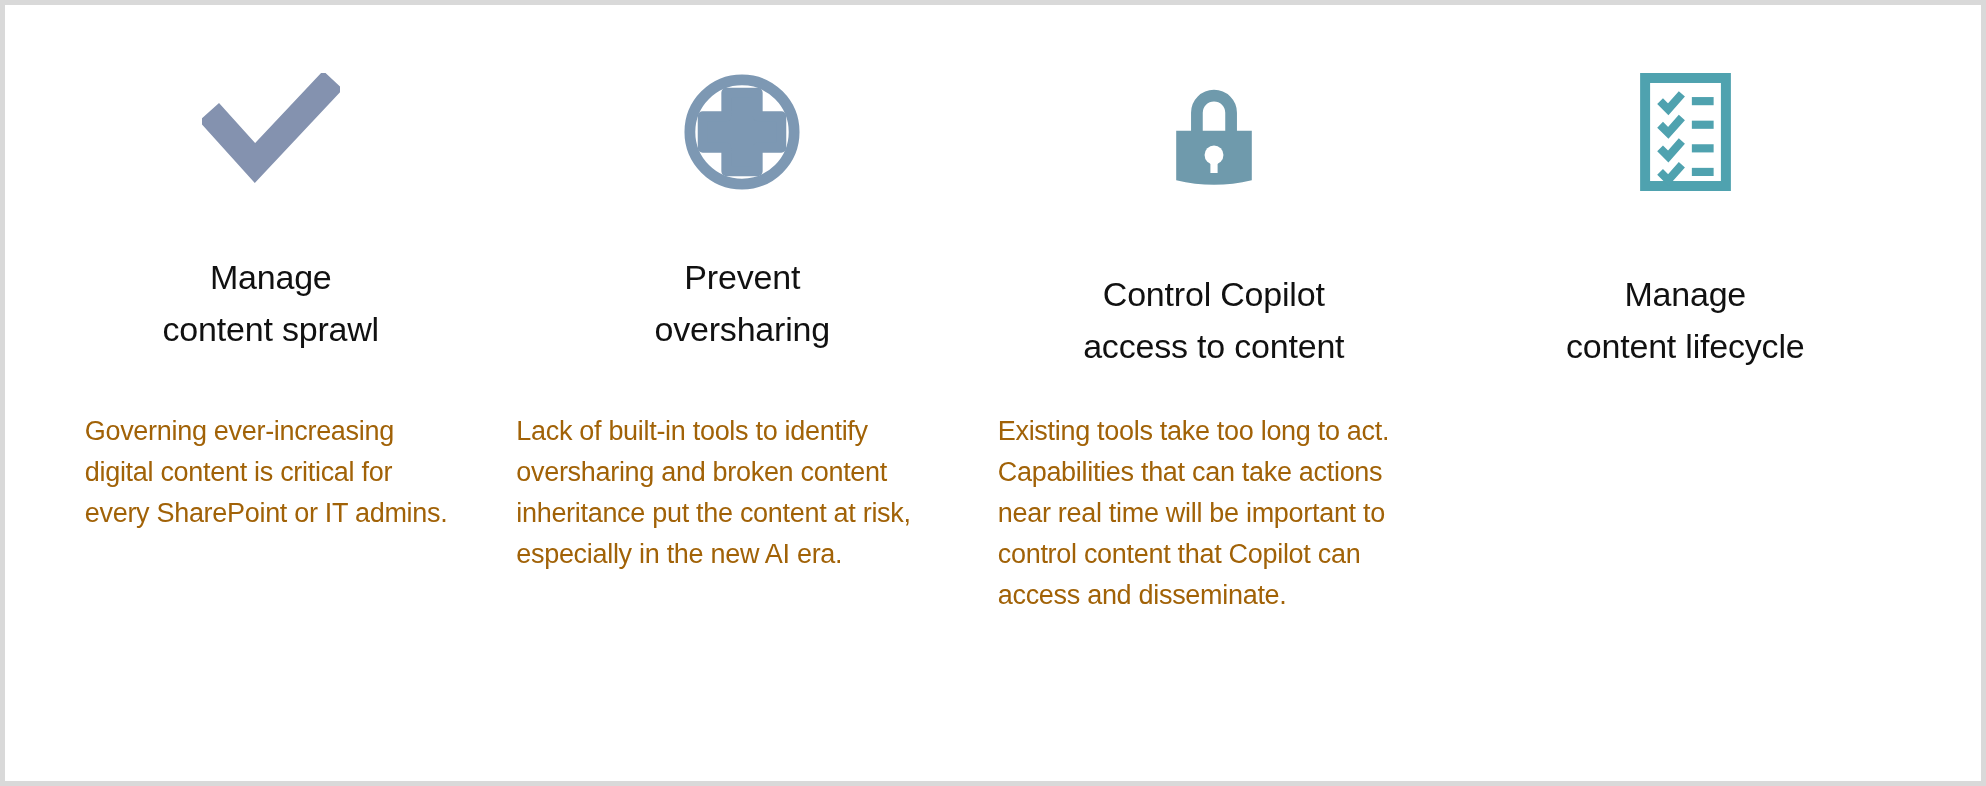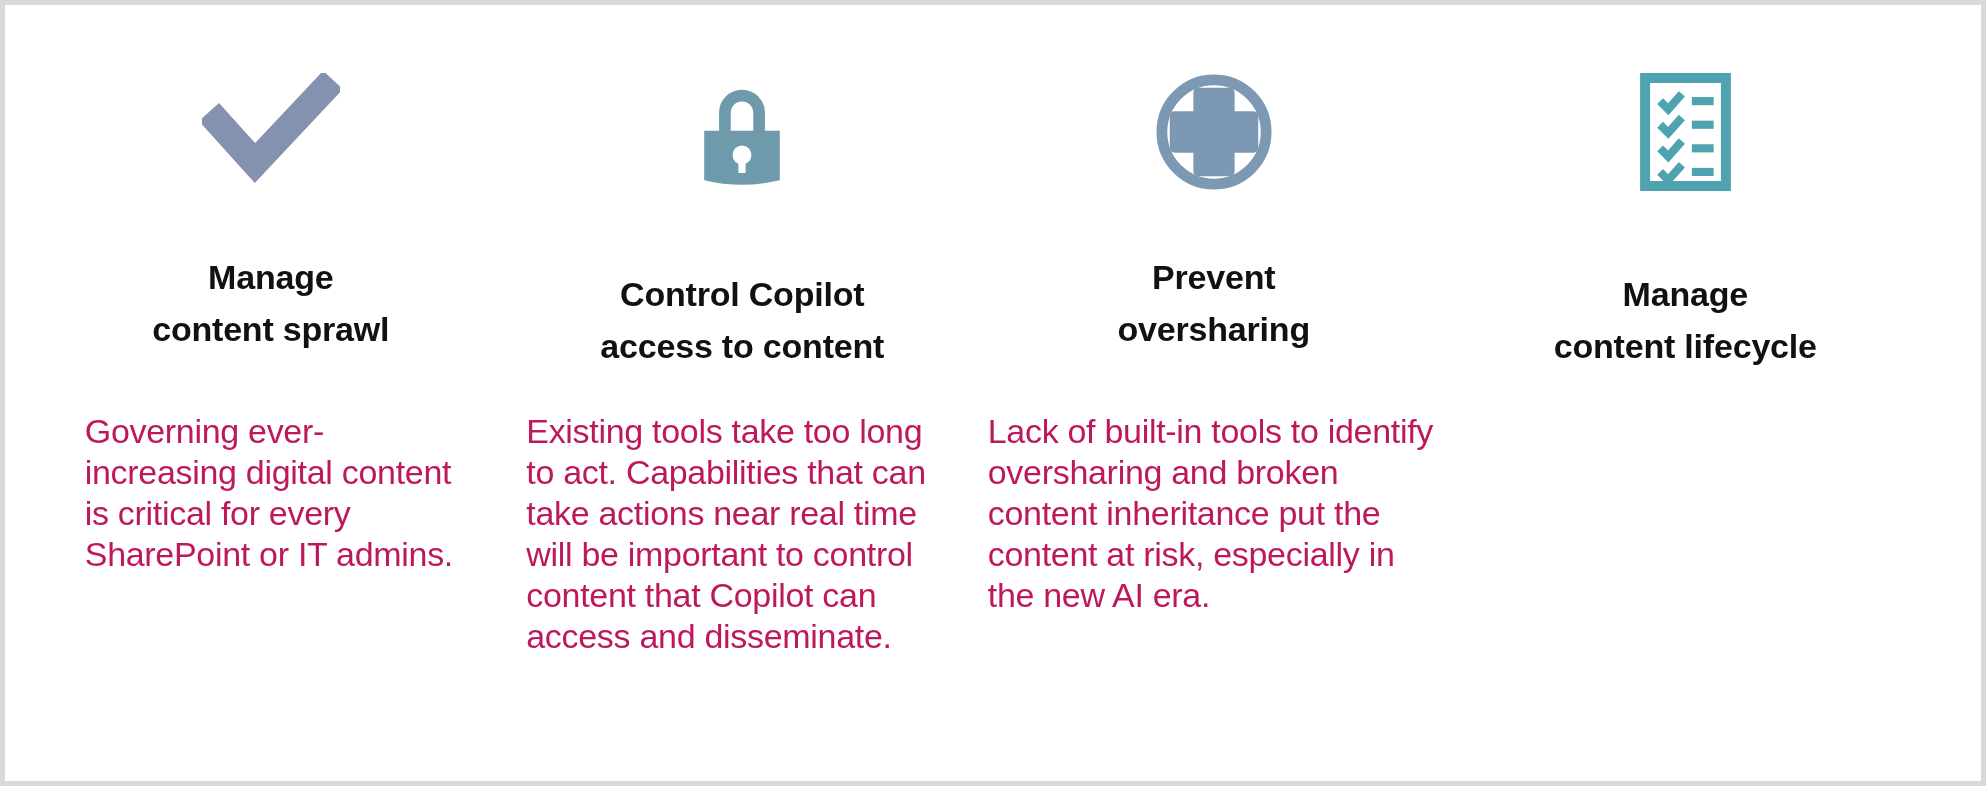--- a/index.html
+++ b/index.html
@@ -30,32 +30,32 @@
     display: flex;
     align-items: center;
     justify-content: center;
   }
   .title {
     margin-top: 44px;
     height: 132px;
     box-sizing: border-box;
     font-size: 34px;
     line-height: 52px;
-    font-weight: 700;
+    font-weight: 400;
     color: #111111;
     text-align: center;
     white-space: pre-line;
     letter-spacing: -0.2px;
   }
   .col-3 .title, .col-4 .title { padding-top: 17px; }
   .desc {
     margin-top: 28px;
-    font-size: 34px;
+    font-size: 27px;
     line-height: 41px;
-    color: #be185d;
+    color: #a16207;
     text-align: left;
     letter-spacing: -0.3px;
   }
   .desc-1 { width: 372px; }
   .desc-2 { width: 452px; }
   .desc-3 { width: 432px; }
   .desc-4 { width: 452px; }
   svg { display: block; }
 </style>
 </head>
@@ -67,44 +67,44 @@
     <div class="icon-box">
       <svg width="138" height="118" viewBox="0 0 138 118" color="#8492af">
         <path d="M7 39 L53 90 L131 7" fill="none" stroke="currentColor" stroke-width="27"></path>
       </svg>
     </div>
     <div class="title">Manage
 content sprawl</div>
     <div class="desc desc-1">Governing ever-increasing digital content is critical for every SharePoint or IT admins.</div>
   </div>
 
+  <div class="column col-2">
+    <div class="icon-box">
+      <svg width="118" height="118" viewBox="0 0 120 120" color="#7d98b3">
+        <circle cx="60" cy="60" r="53" fill="none" stroke="currentColor" stroke-width="11"></circle>
+        <path d="M44 20 h32 v24 h24 v32 h-24 v24 h-32 v-24 h-24 v-32 h24 z" fill="currentColor" stroke="currentColor" stroke-width="10" stroke-linejoin="round"></path>
+      </svg>
+    </div>
+    <div class="title">Prevent
+oversharing</div>
+    <div class="desc desc-2">Lack of built-in tools to identify oversharing and broken content inheritance put the content at risk, especially in the new AI era.</div>
+  </div>
+
   <div class="column col-3">
     <div class="icon-box">
       <svg width="90" height="117" viewBox="0 0 100 130" color="#6f9aac">
         <path d="M31 66 V43 a19 19 0 0 1 38 0 V66" fill="none" stroke="currentColor" stroke-width="13"></path>
         <path d="M8 63 H92 V118 Q50 128 8 118 Z" fill="currentColor"></path>
         <circle cx="50" cy="90" r="10.5" fill="#ffffff"></circle>
         <rect x="46" y="96" width="8" height="14" fill="#ffffff"></rect>
       </svg>
     </div>
     <div class="title">Control Copilot
 access to content</div>
     <div class="desc desc-3">Existing tools take too long to act. Capabilities that can take actions near real time will be important to control content that Copilot can access and disseminate.</div>
-  </div>
-
-  <div class="column col-2">
-    <div class="icon-box">
-      <svg width="118" height="118" viewBox="0 0 120 120" color="#7d98b3">
-        <circle cx="60" cy="60" r="53" fill="none" stroke="currentColor" stroke-width="11"></circle>
-        <path d="M44 20 h32 v24 h24 v32 h-24 v24 h-32 v-24 h-24 v-32 h24 z" fill="currentColor" stroke="currentColor" stroke-width="10" stroke-linejoin="round"></path>
-      </svg>
-    </div>
-    <div class="title">Prevent
-oversharing</div>
-    <div class="desc desc-2">Lack of built-in tools to identify oversharing and broken content inheritance put the content at risk, especially in the new AI era.</div>
   </div>
 
   <div class="column col-4">
     <div class="icon-box">
       <svg width="91" height="118" viewBox="0 0 100 130" color="#4fa2af">
         <rect x="5.5" y="5.5" width="89" height="119" fill="none" stroke="currentColor" stroke-width="11"></rect>
         <g fill="none" stroke="currentColor" stroke-width="9">
           <path d="M22 31 l9 9 15 -17"></path>  
             <path d="M57 31 H81"></path>
           <path d="M22 57 l9 9 15 -17"></path>  

